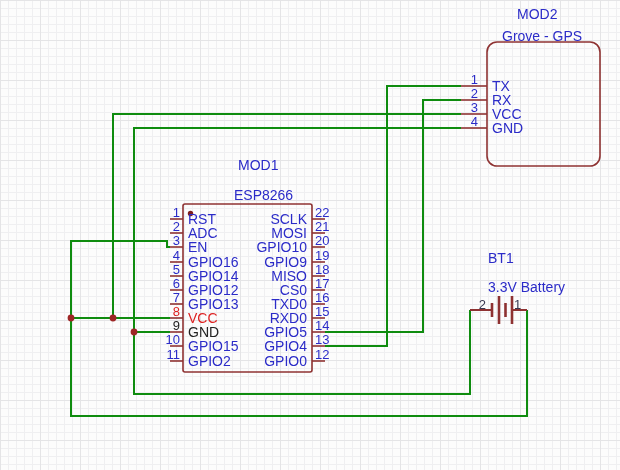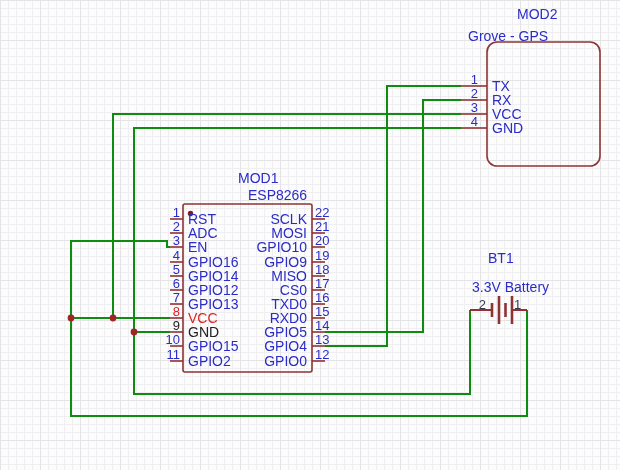--- a/index.html
+++ b/index.html
@@ -126,22 +126,22 @@
       <line x1="499" y1="296" x2="499" y2="324" stroke="#8e3232" stroke-width="2.6"></line>
       <line x1="505.5" y1="303" x2="505.5" y2="317" stroke="#8e3232" stroke-width="2.6"></line>
       <line x1="512" y1="296" x2="512" y2="324" stroke="#8e3232" stroke-width="2.6"></line>
       <text x="486" y="309" text-anchor="end" font-size="13" fill="#383850" font-family="&quot;Liberation Sans&quot;, sans-serif">2</text>
       <text x="514" y="309" text-anchor="start" font-size="13" fill="#383850" font-family="&quot;Liberation Sans&quot;, sans-serif">1</text>
       <circle cx="71" cy="318" r="3.4" fill="#9e2626"></circle>
       <circle cx="113" cy="318" r="3.4" fill="#9e2626"></circle>
       <circle cx="134" cy="332" r="3.4" fill="#9e2626"></circle>
     </svg>
 
-  <div class="ref-label" style="left:238px;top:172px">MOD1</div>
-  <div class="ref-label" style="left:248px;top:189px">ESP8266</div>
+  <div class="ref-label" style="left:238px;top:159px">MOD1</div>
+  <div class="ref-label" style="left:234px;top:189px">ESP8266</div>
 
   <div class="ref-label" style="left:517px;top:8px">MOD2</div>
-  <div class="ref-label" style="left:468px;top:30px">Grove - GPS</div>
+  <div class="ref-label" style="left:502px;top:30px">Grove - GPS</div>
 
   <div class="ref-label" style="left:488px;top:252px">BT1</div>
-  <div class="ref-label" style="left:472px;top:281px">3.3V Battery</div>
+  <div class="ref-label" style="left:488px;top:281px">3.3V Battery</div>
 
 </div>
 
 </body></html>

